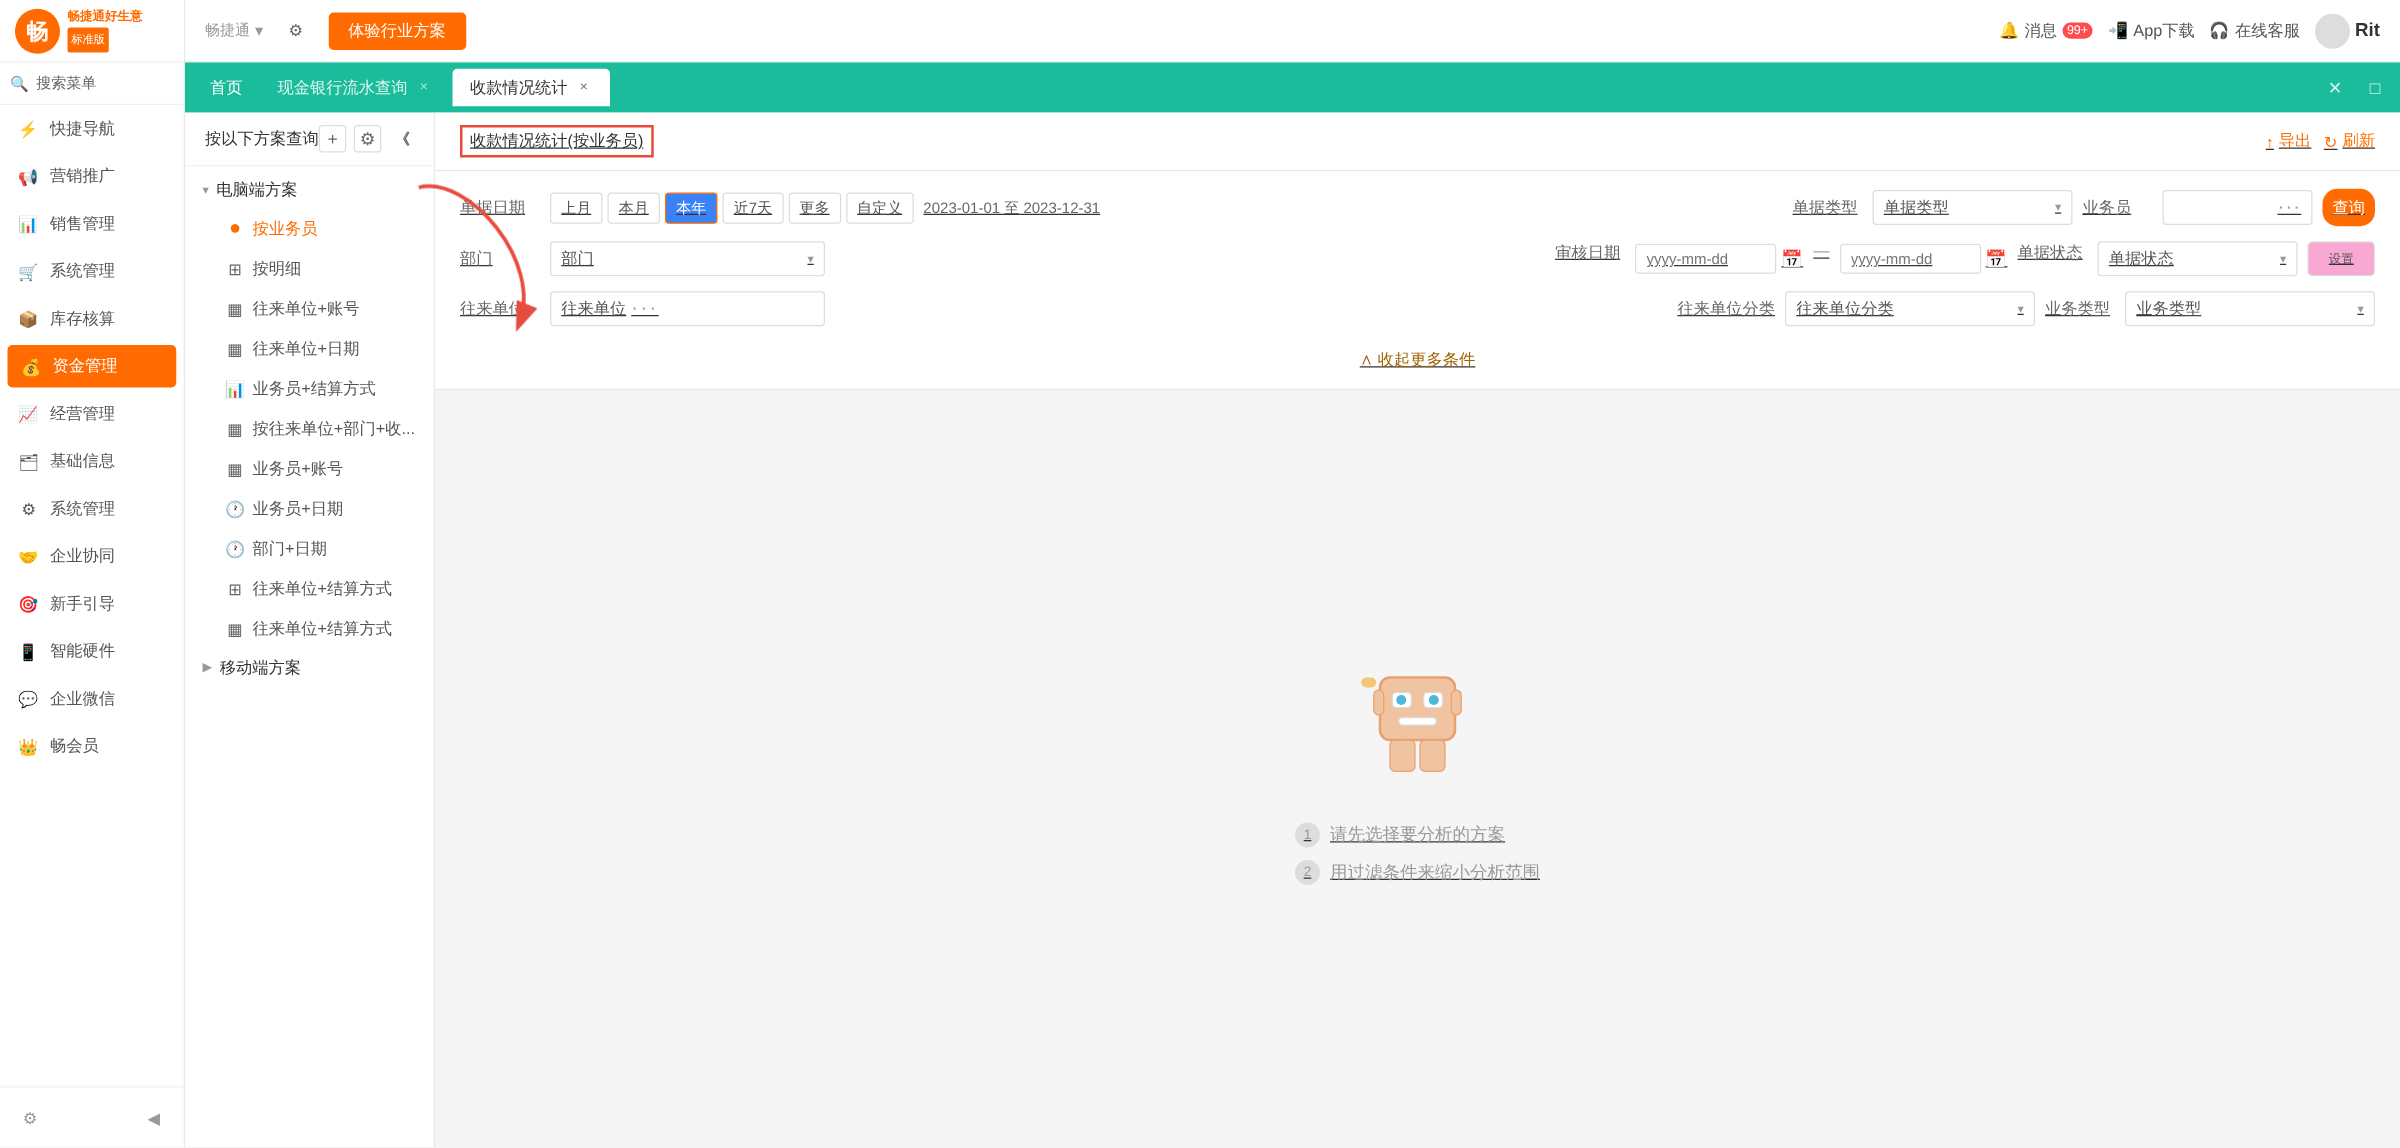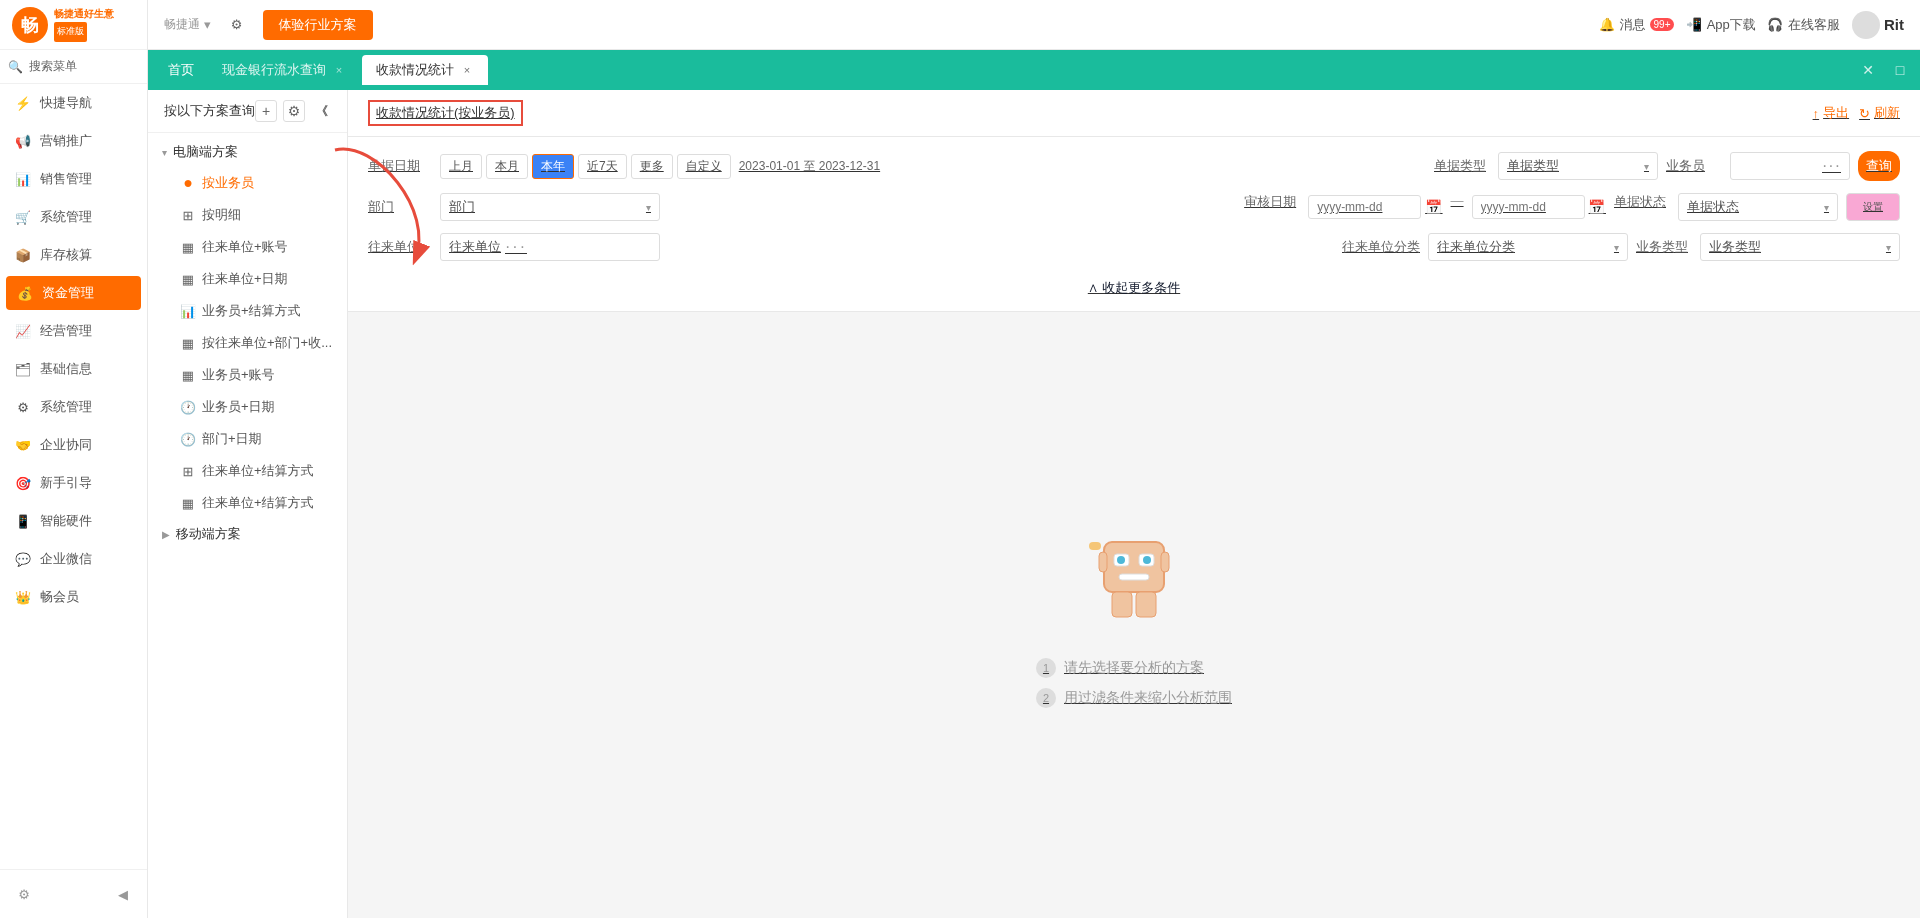--- a/index.html
+++ b/index.html
@@ -78,21 +78,21 @@
     .date-btn { padding: 3px 8px; border: 1px solid #ddd; border-radius: 3px; cursor: pointer; font-size: 12px; color: #555; background: #fff; }
     .date-btn.active { background: #3b82f6; color: white; border-color: #ff6b00; }
     .date-range-display { font-size: 12px; color: #666; margin-left: 4px; }
     .filter-select { display: flex; align-items: center; gap: 4px; border: 1px solid #ddd; border-radius: 3px; padding: 4px 8px; cursor: pointer; font-size: 13px; color: #555; background: #fff; min-width: 160px; }
     .filter-select .arrow { color: #999; font-size: 10px; margin-left: auto; }
     .filter-date-input { display: flex; align-items: center; gap: 4px; }
     .filter-date-field { border: 1px solid #ddd; border-radius: 3px; padding: 4px 8px; font-size: 12px; color: #999; background: #fff; width: 113px; }
     .date-separator { color: #999; }
     .date-icon { color: #999; font-size: 14px; cursor: pointer; }
     .more-btn { color: #999; cursor: pointer; font-size: 16px; letter-spacing: 2px; }
-    .collapse-toggle { display: flex; align-items: center; gap: 4px; color: #0f172a; cursor: pointer; font-size: 13px; }
+    .collapse-toggle { display: flex; align-items: center; gap: 4px; color: #a16207; cursor: pointer; font-size: 13px; }
     .btn-query { background: #ff6b00; color: white; padding: 6px 8px; border: none; border-radius: 12px; cursor: pointer; font-size: 13px; }
     .btn-settings { background: #f9a8d4; color: #555; padding: 6px 16px; border: 1px solid #ddd; border-radius: 4px; cursor: pointer; font-size: 10px; }
 
     
     .empty-area { flex: 1; display: flex; flex-direction: column; align-items: center; justify-content: center; gap: 16px; background: #f5f5f5; padding: 40px; }
     .empty-illustration { width: 120px; height: 120px; display: flex; align-items: center; justify-content: center; }
     .empty-steps { display: flex; flex-direction: column; gap: 10px; }
     .empty-step { display: flex; align-items: center; gap: 8px; color: #999; font-size: 14px; }
     .step-num { width: 20px; height: 20px; border-radius: 50%; background: #ddd; color: #999; display: flex; align-items: center; justify-content: center; font-size: 11px; flex-shrink: 0; }
 

